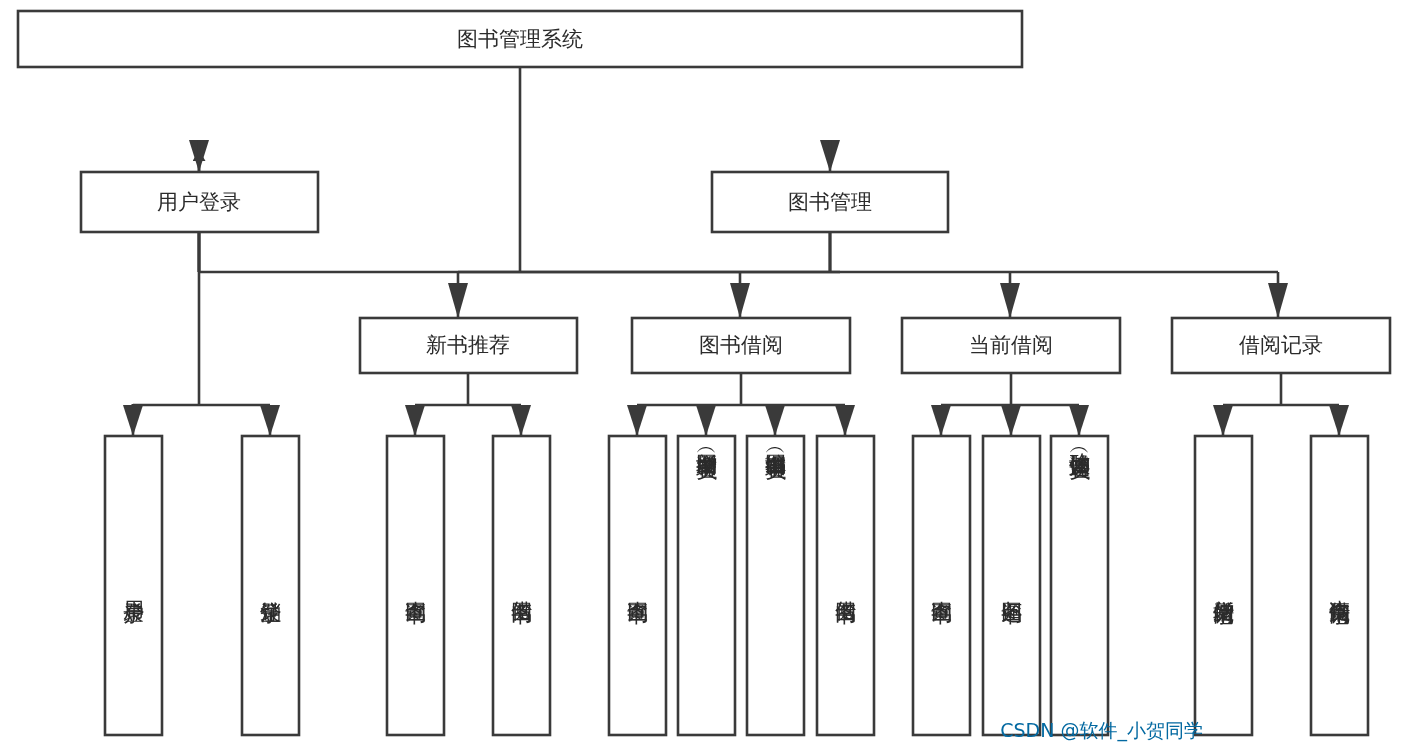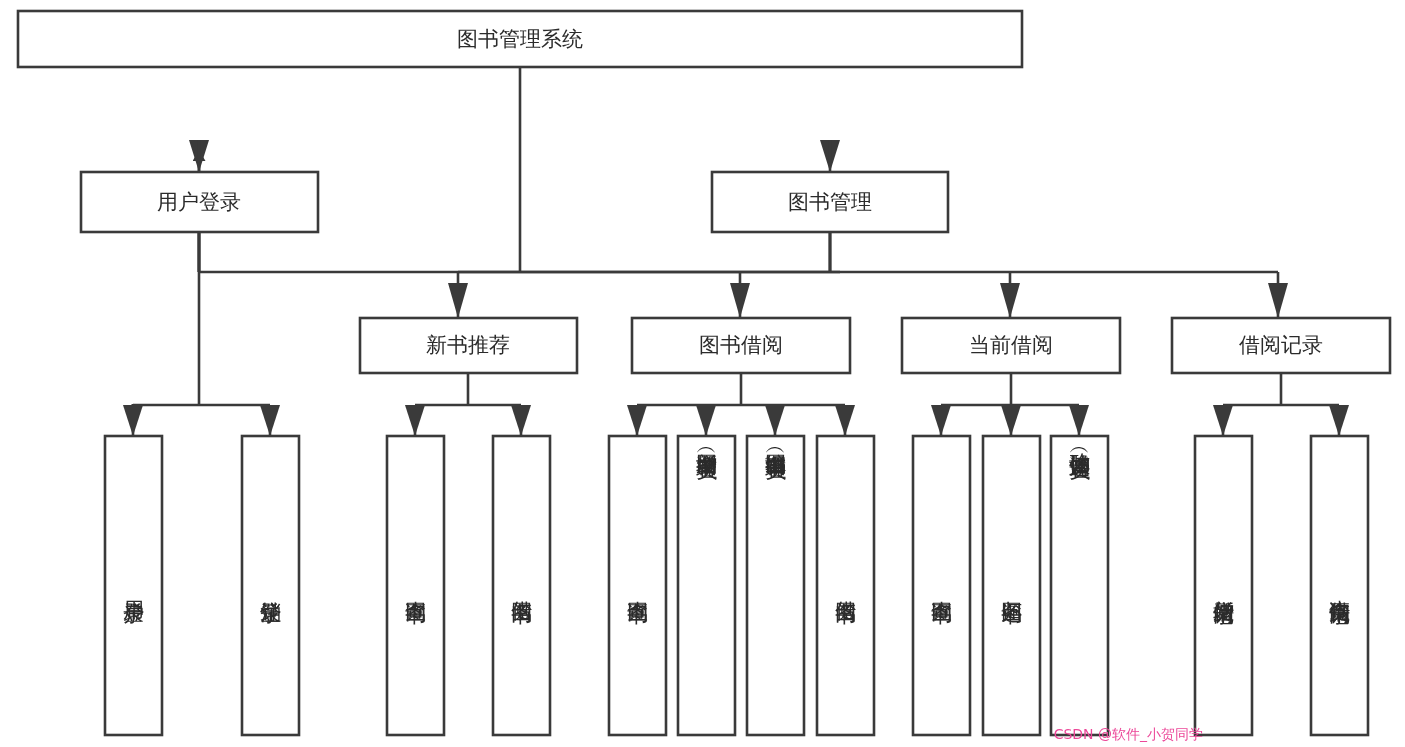--- a/index.html
+++ b/index.html
@@ -27,21 +27,21 @@
     writing-mode:vertical-rl;
     text-orientation:upright;
     font-size:21px;line-height:1.08;
     color:#2b2b2b;
     letter-spacing:1px;
     white-space:nowrap;
     font-family:"DejaVu Sans","Liberation Sans",sans-serif;
   }
   #watermark{
     position:absolute;right:6px;bottom:3px;
-    font-size:14px;color:#ec4899;
+    font-size:19px;color:#0369a1;
     font-family:"DejaVu Sans","Liberation Sans",sans-serif;
     white-space:nowrap;
   }
 </style>
 </head>
 <body>
 
 <div id="diagram-root">
 
   <svg width="1405" height="747" viewBox="0 0 1405 747">

